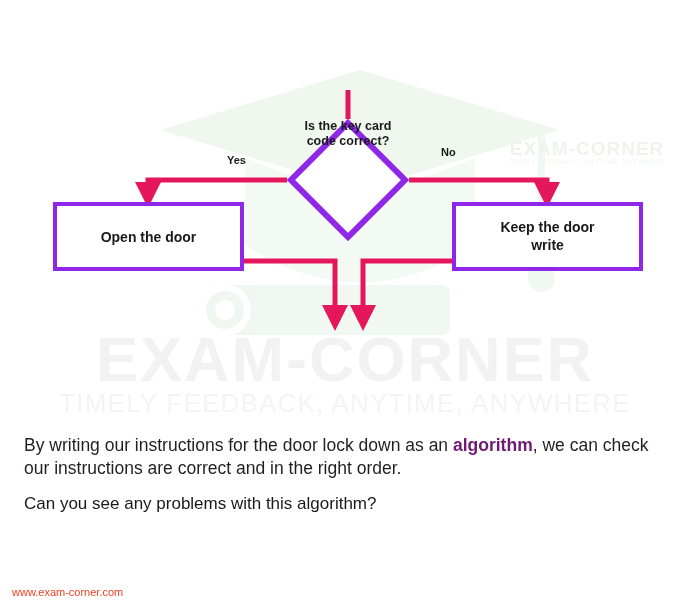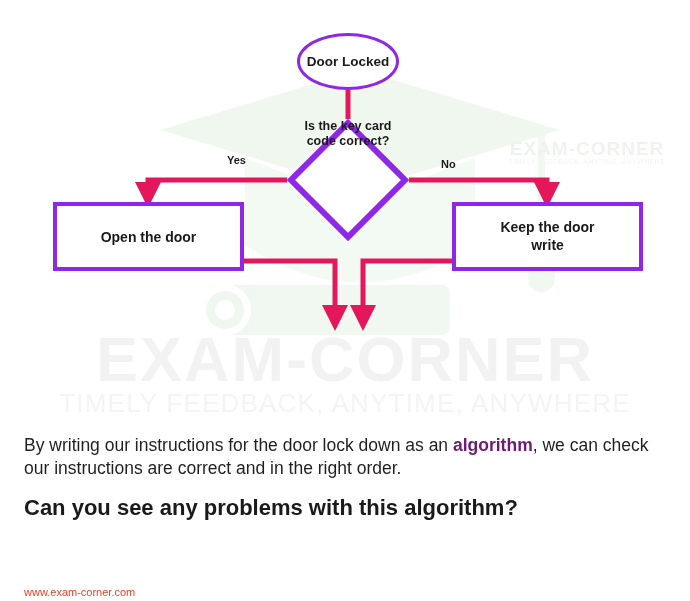--- a/index.html
+++ b/index.html
@@ -167,50 +167,50 @@
 
   .branch-label {
     position: absolute;
     z-index: 4;
     font-weight: 700;
     font-size: 11px;
     color: #1a1a1a;
     background: transparent;
   }
   #label-yes { left: 227px; top: 154px; }
-  #label-no  { left: 441px; top: 158px; }
+  #label-no  { left: 441px; top: 146px; }
 
   
   #prose {
     position: absolute;
     left: 24px;
     top: 434px;
     width: 648px;
     z-index: 5;
   }
   #prose p {
     margin: 0 0 10px 0;
     font-size: 17.5px;
     line-height: 1.32;
     color: #231f20;
   }
   .kw {
     color: #701a75;
     font-weight: 700;
   }
   #prose .question {
-    font-weight: 700;
-    font-size: 22px;
+    font-weight: 400;
+    font-size: 17px;
     margin-top: 13px;
     margin-bottom: 0;
     color: #1a1a1a;
   }
   #footer-url {
     position: absolute;
-    left: 24px;
+    left: 12px;
     top: 586px;
     font-size: 11px;
     color: #ef4123;
     z-index: 6;
   }
 </style>
 </head>
 <body>
 
 <div id="watermark-layer">
@@ -254,23 +254,20 @@
 
     <path d="M287,180 L148,180 L148,195" stroke="#E4175C" stroke-width="5" fill="none" marker-end="url(#arrow)"></path>
 
     <path d="M409,180 L547,180 L547,195" stroke="#E4175C" stroke-width="5" fill="none" marker-end="url(#arrow)"></path>
 
     <path d="M244,261 L335,261 L335,318" stroke="#E4175C" stroke-width="5" fill="none" marker-end="url(#arrow)"></path>
 
     <path d="M452,261 L363,261 L363,318" stroke="#E4175C" stroke-width="5" fill="none" marker-end="url(#arrow)"></path>
   </svg>
 
-  <div class="node node-terminator" id="node-start">
-    <span>Door Locked</span>
-  </div>
 
   <div class="node-decision-wrap" id="node-decision">
     <svg width="122" height="122" viewBox="0 0 122 122">
       <polygon points="61,4 118,61 61,118 4,61" fill="#ffffff" stroke="#9026E8" stroke-width="6"></polygon>
     </svg>
     <div class="node-decision-label">
       <div>
         <div>Is the key card</div>
         <div>code correct?</div>
       </div>

